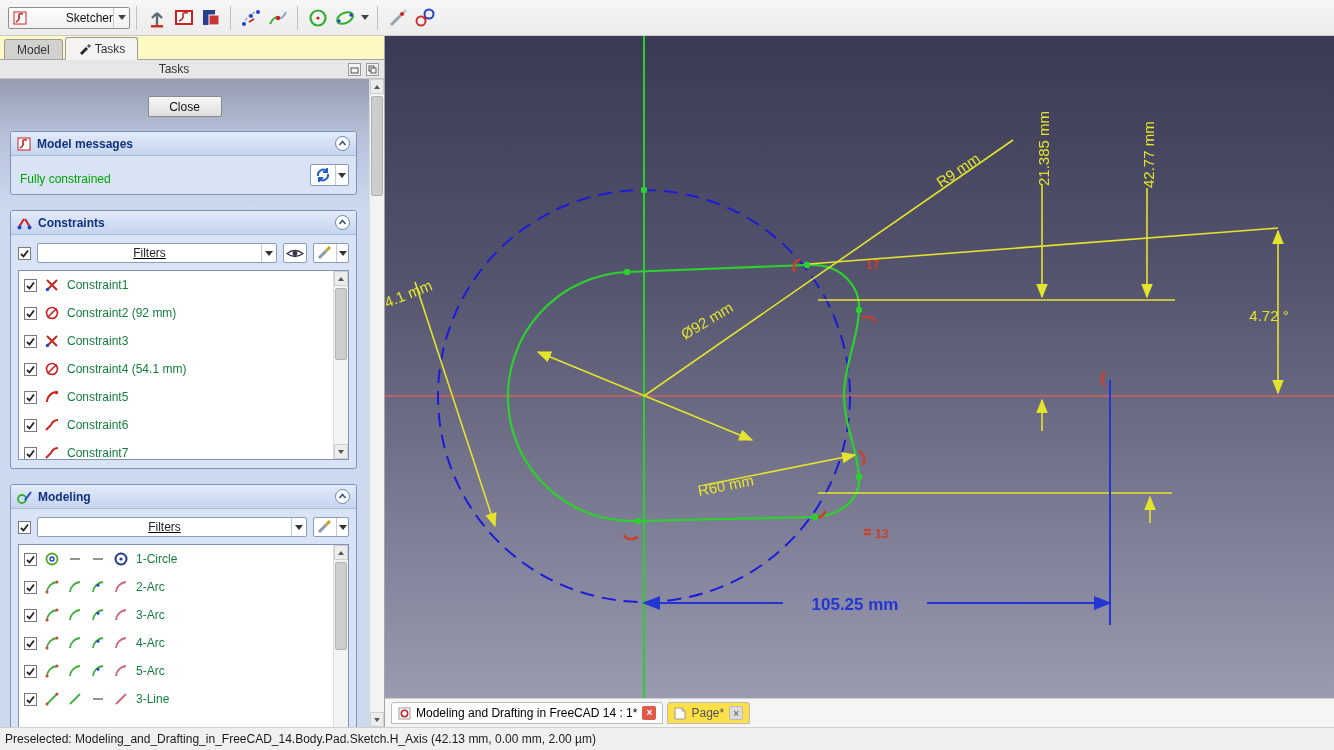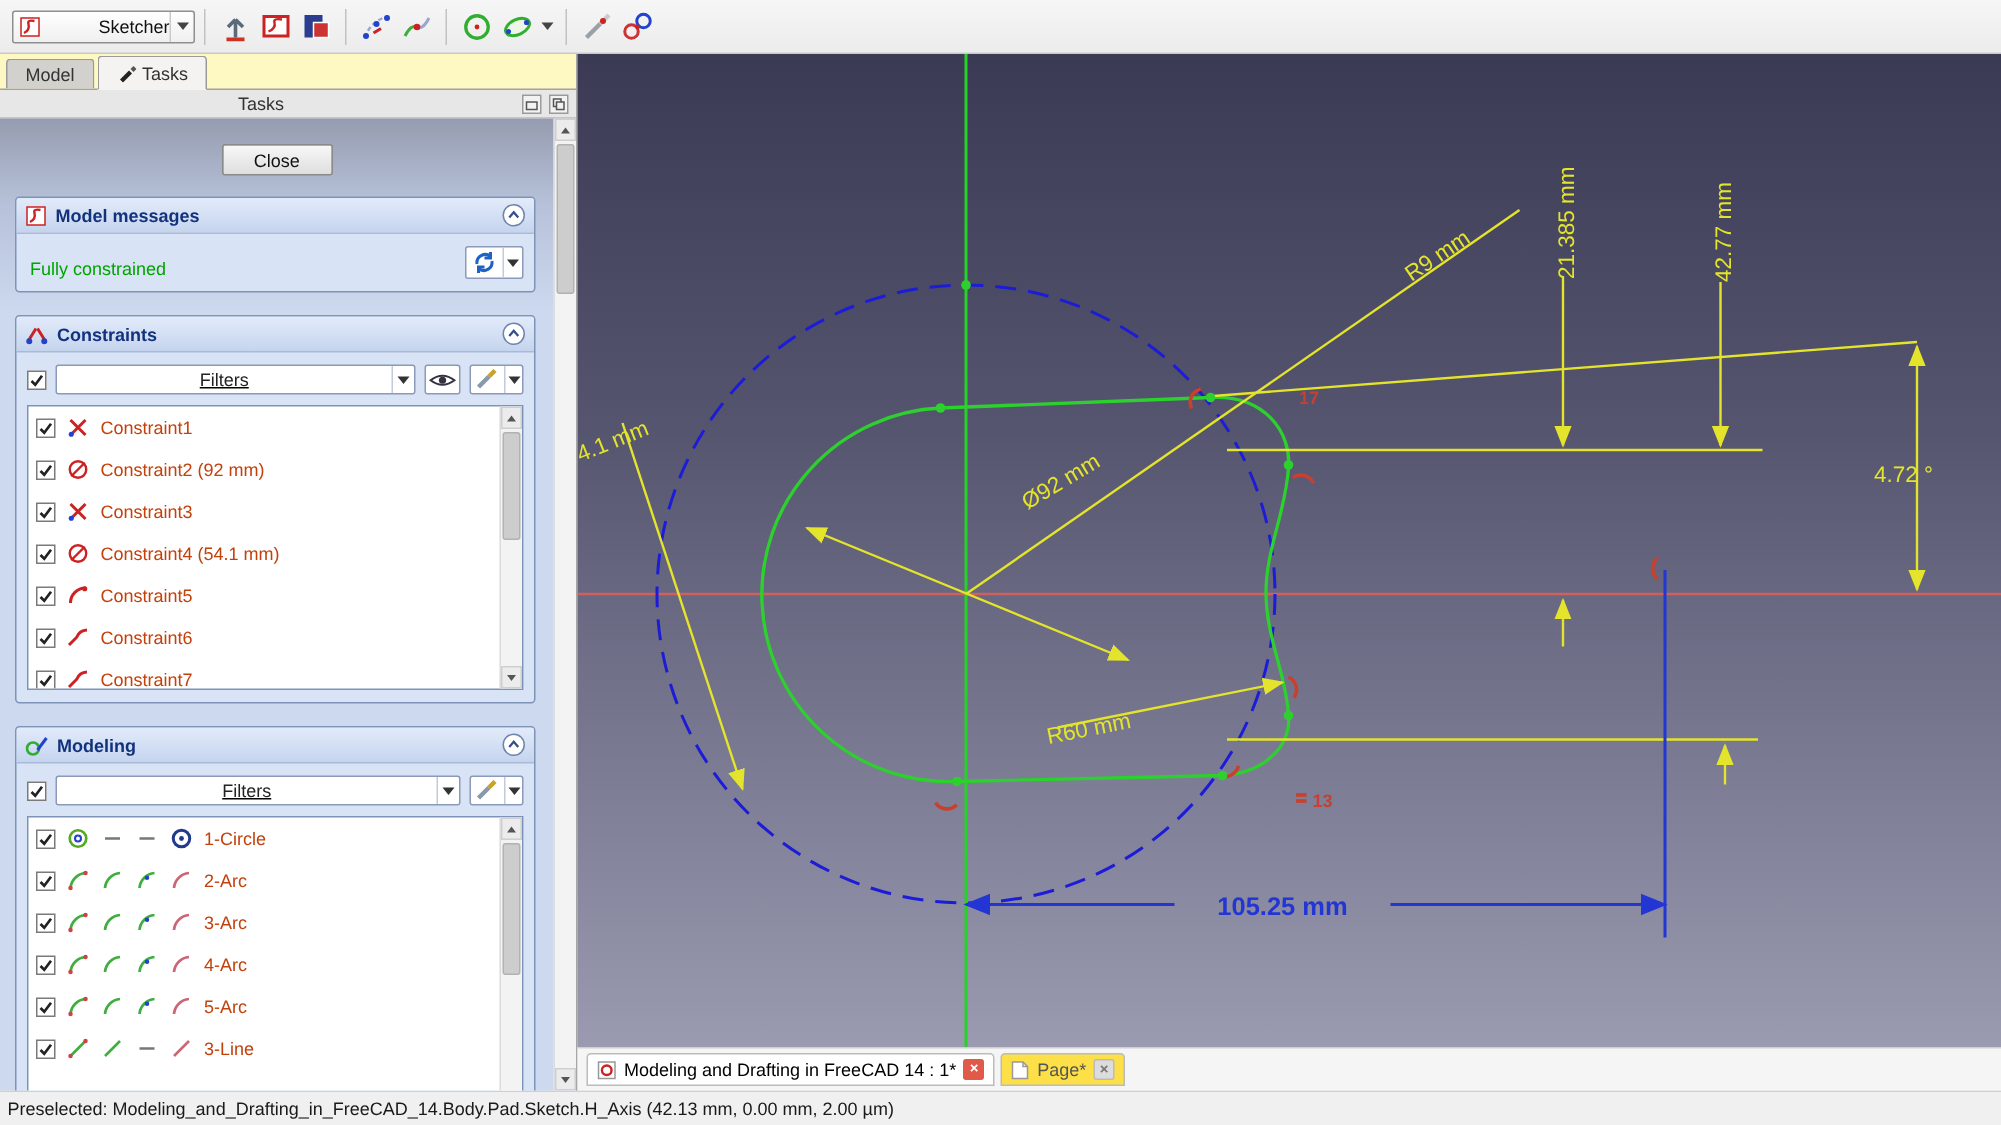--- a/index.html
+++ b/index.html
@@ -60,21 +60,21 @@
   .filters .fl { flex:1; text-align:center; color:#222; }
   .filters .dd { width:15px; height:18px; border-left:1px solid #c2cbdc; display:flex; align-items:center; justify-content:center; }
   .sqbtn { height:20px; border:1px solid #8a9ab8; background:#fff; border-radius:2px; display:flex; align-items:center; }
   .sqbtn .ic { width:22px; display:flex; align-items:center; justify-content:center; }
   .sqbtn .dd { width:12px; display:flex; align-items:center; justify-content:center; border-left:1px solid #c2cbdc; height:18px; }
 
   .listbox { position:relative; background:#fff; border:1px solid #7f93b8; overflow:hidden; }
   .listbox.constraints { height:190px; }
   .listbox.elements { height:200px; }
   .lrow { height:28px; display:flex; align-items:center; gap:7px; padding-left:5px; }
-  .lrow .lab { color:#c2410c; }
+  .lrow .lab { color:#15803d; }
   .ls { position:absolute; top:0; right:0; bottom:0; width:15px; background:#f3f3f3; border-left:1px solid #dcdcdc; }
 
   
   .doctabs { height:29px; background:#f5f5f5; border-top:1px solid #cfcfcf; display:flex; align-items:flex-start; padding:3px 0 0 6px; gap:4px; }
   .dtab { height:22px; display:flex; align-items:center; gap:5px; padding:0 6px; border:1px solid #bbb; border-radius:3px 3px 0 0; }
   .dtab.active { background:#fff; }
   .dtab.inactive { background:#fde047; color:#555; }
   .tclose { width:14px; height:14px; border-radius:2px; background:#df5a48; color:#fff; font-size:10px; line-height:13px; text-align:center; font-weight:bold; }
   .tclose.gray { background:#dcdcdc; color:#777; border:1px solid #bbb; }
 

